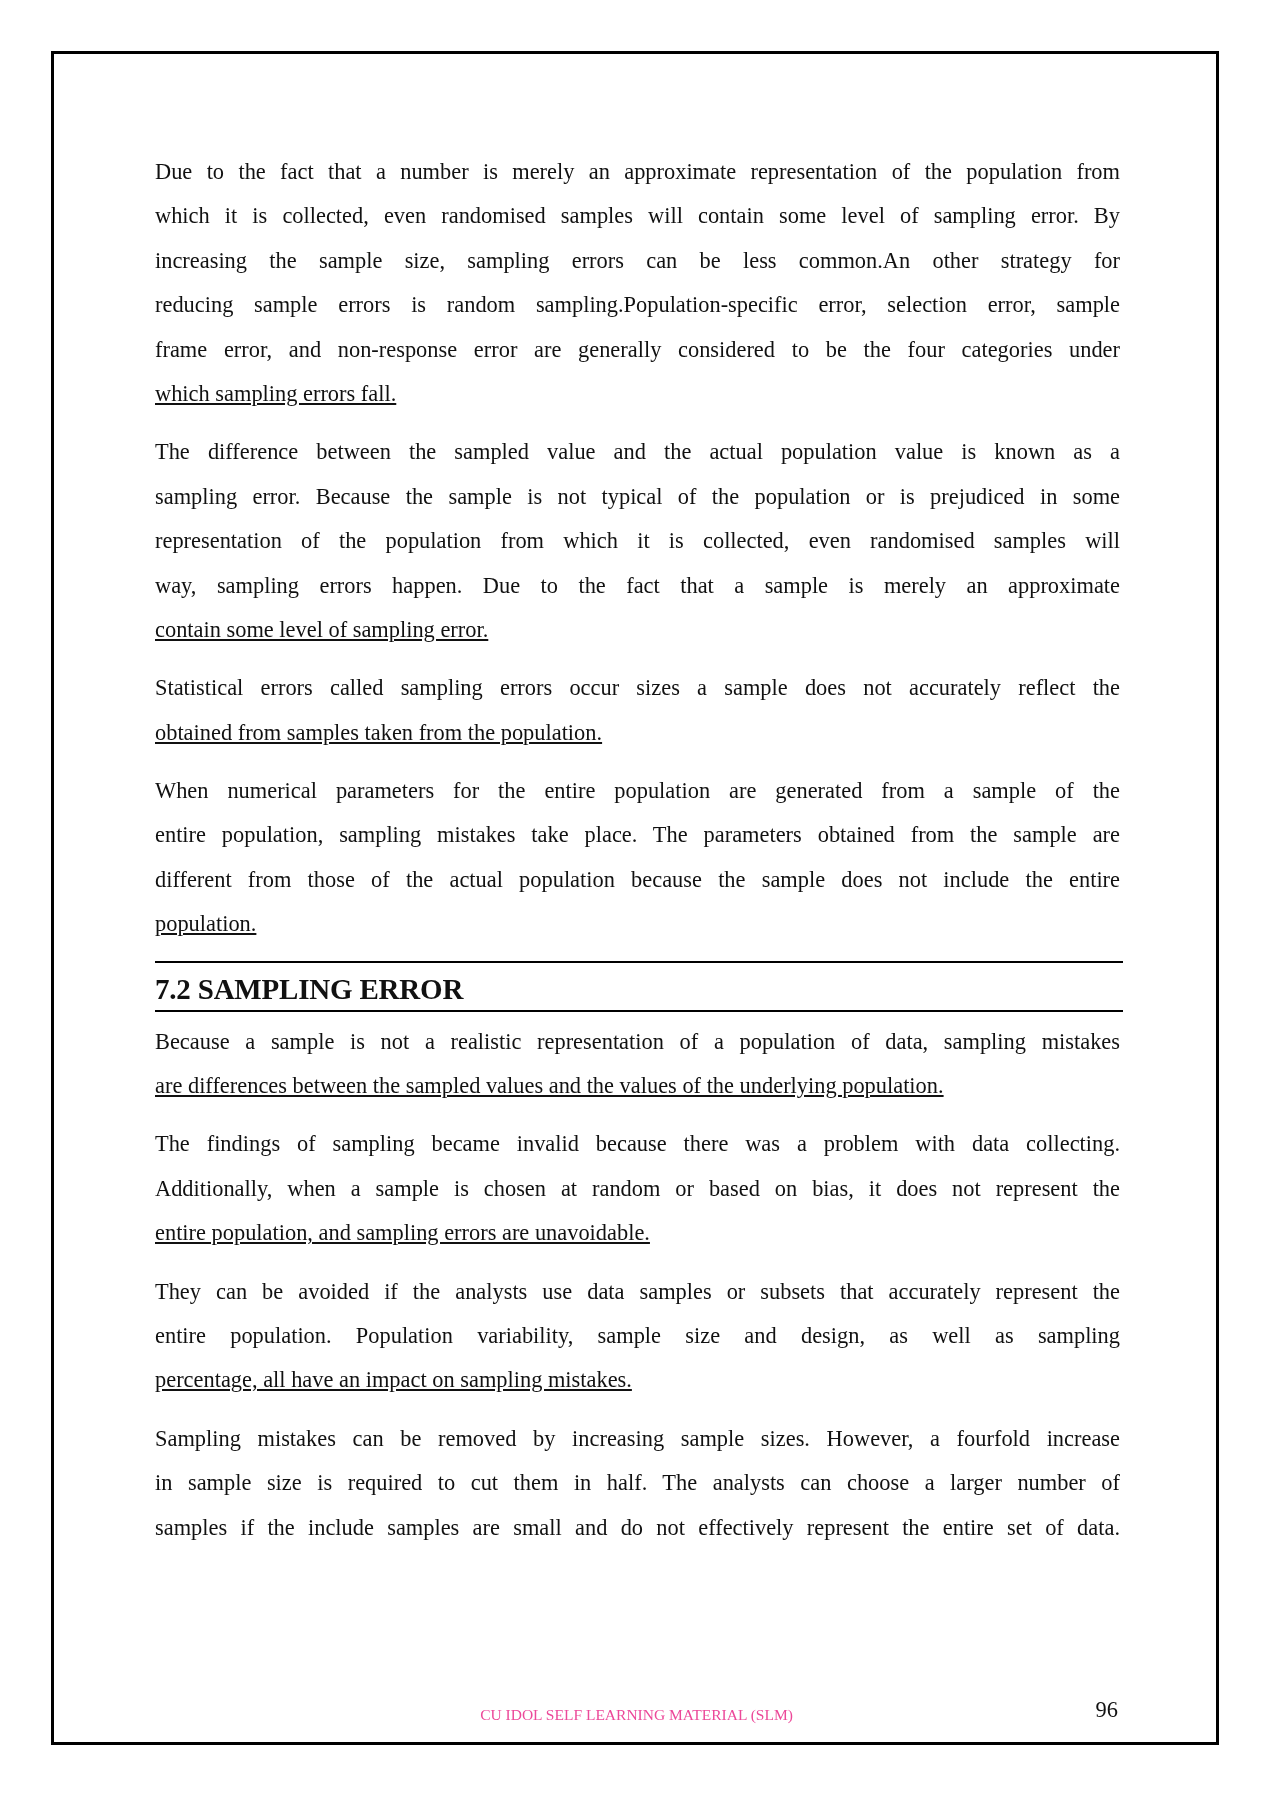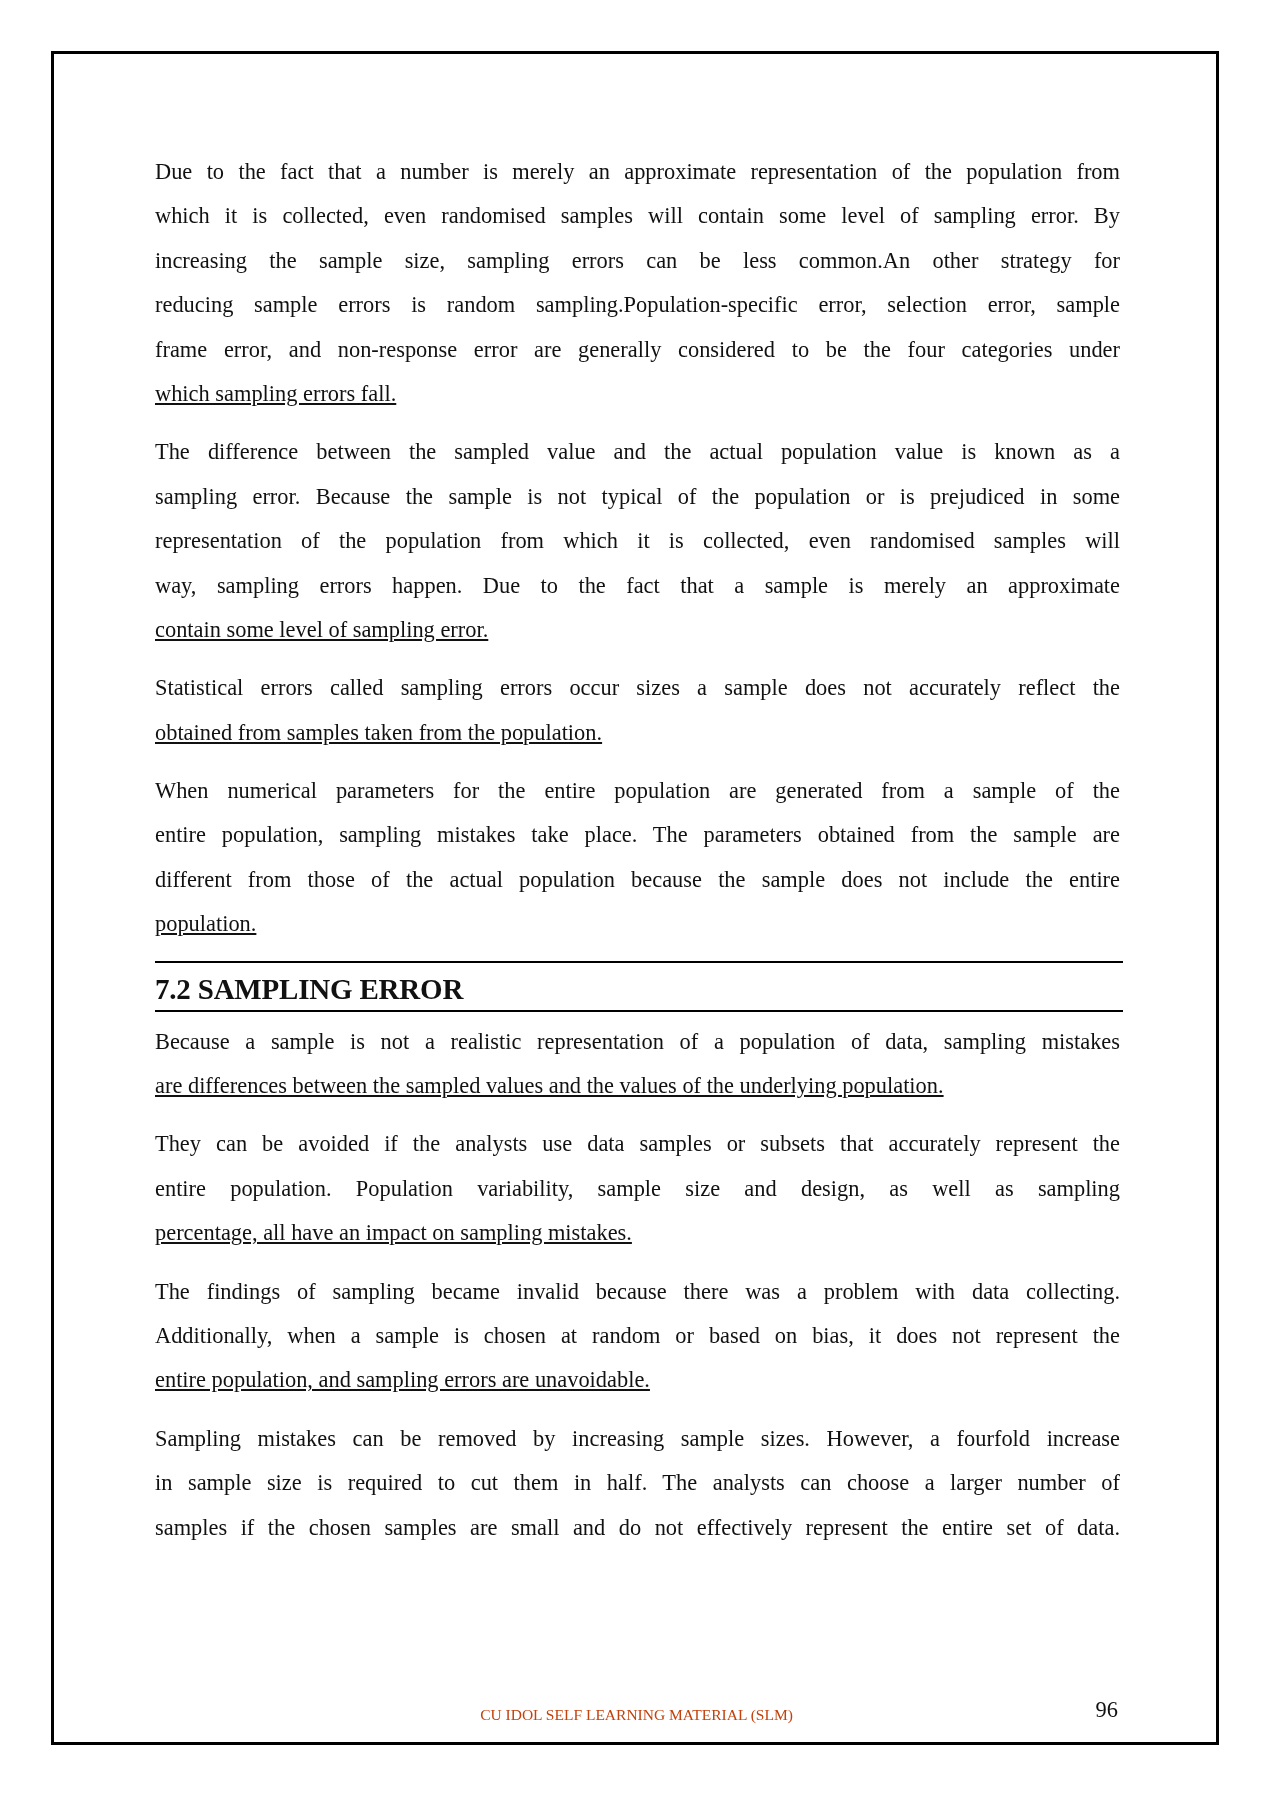--- a/index.html
+++ b/index.html
@@ -77,21 +77,21 @@
     color: #111111;
   }
   .footer-text {
     position: absolute;
     left: 0;
     width: 1273px;
     top: 1705px;
     text-align: center;
     font-size: 15.5px;
     line-height: 20px;
-    color: #c2410c;
+    color: #ec4899;
   }
 </style>
 </head>
 <body>
 
 <div class="page-border"></div>
 
 <div class="content">
 
   <div class="para">
@@ -128,33 +128,33 @@
     <h2 class="section-heading">7.2 SAMPLING ERROR</h2>
     <span class="rule"></span>
   </div>
 
   <div class="para">
     <span class="line">Because a sample is not a realistic representation of a population of data, sampling mistakes</span>
     <span class="line last">are differences between the sampled values and the values of the underlying population.</span>
   </div>
 
   <div class="para">
+    <span class="line">The findings of sampling became invalid because there was a problem with data collecting.</span>
+    <span class="line">Additionally, when a sample is chosen at random or based on bias, it does not represent the</span>
+    <span class="line last">entire population, and sampling errors are unavoidable.</span>
+  </div>
+
+  <div class="para">
     <span class="line">They can be avoided if the analysts use data samples or subsets that accurately represent the</span>
     <span class="line">entire population. Population variability, sample size and design, as well as sampling</span>
     <span class="line last">percentage, all have an impact on sampling mistakes.</span>
   </div>
 
   <div class="para">
-    <span class="line">The findings of sampling became invalid because there was a problem with data collecting.</span>
-    <span class="line">Additionally, when a sample is chosen at random or based on bias, it does not represent the</span>
-    <span class="line last">entire population, and sampling errors are unavoidable.</span>
-  </div>
-
-  <div class="para">
     <span class="line">Sampling mistakes can be removed by increasing sample sizes. However, a fourfold increase</span>
     <span class="line">in sample size is required to cut them in half. The analysts can choose a larger number of</span>
-    <span class="line">samples if the chosen samples are small and do not effectively represent the entire set of data.</span>
+    <span class="line">samples if the include samples are small and do not effectively represent the entire set of data.</span>
   </div>
 
 </div>
 
 <div class="page-number">96</div>
 <div class="footer-text">CU IDOL SELF LEARNING MATERIAL (SLM)</div>
 
 </body></html>

